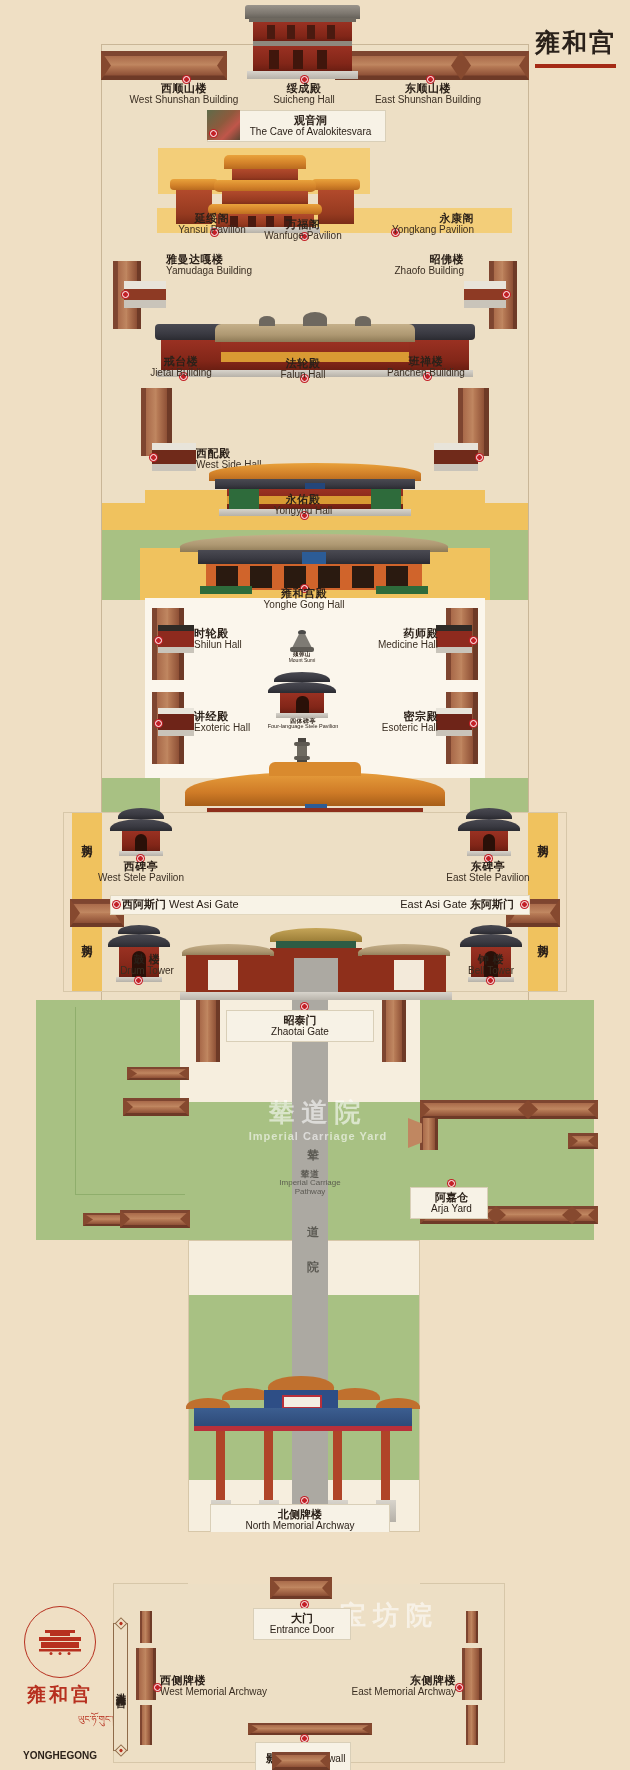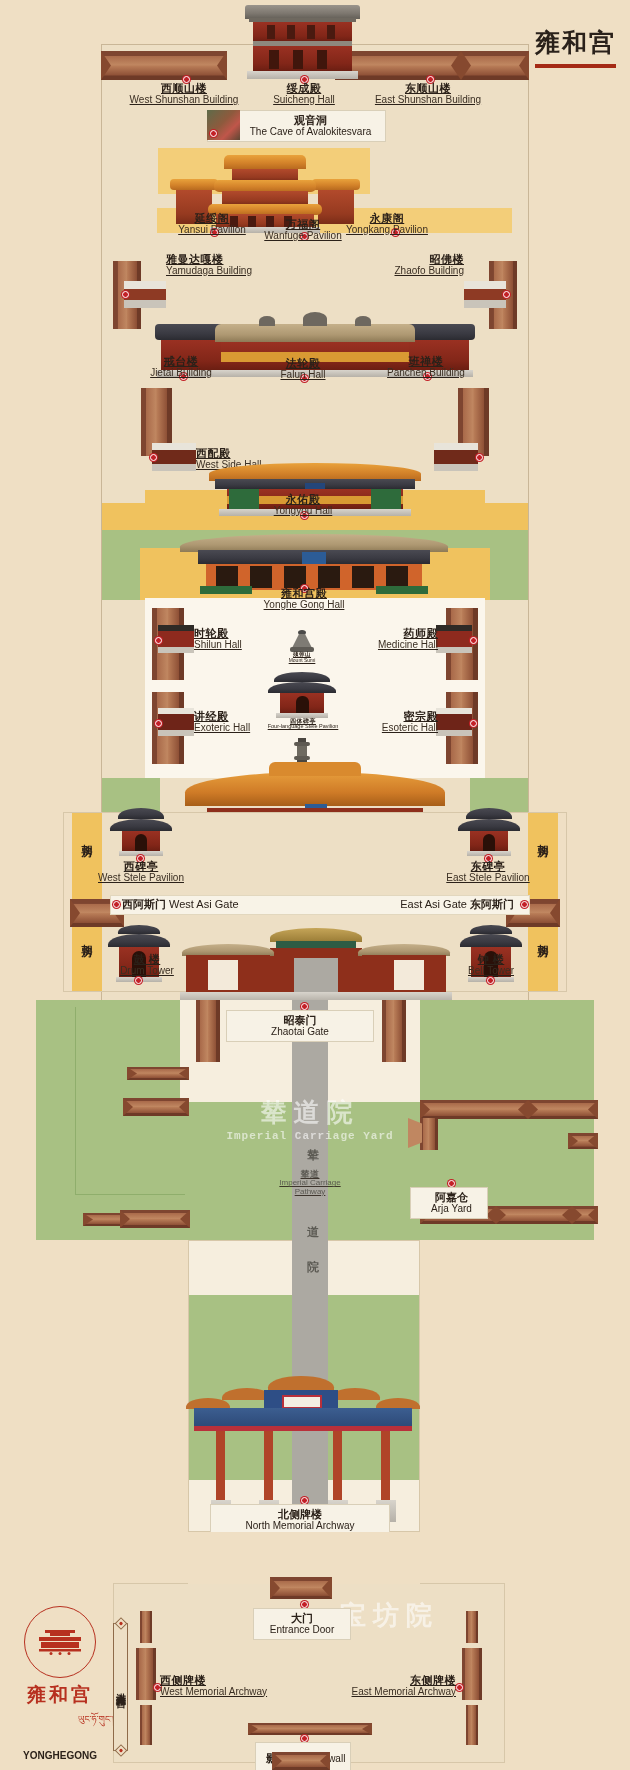--- a/index.html
+++ b/index.html
@@ -79,21 +79,20 @@
   }
   .plinth { background:linear-gradient(to bottom,#D8D4CC,#B6B1A8); }
 
   
   .label{
     position:absolute;
     text-align:center;
     line-height:1.05;
     white-space:nowrap;
     color:#2B2119;
-    text-decoration:underline;
   }
   .label .cn{
     display:block;
     font-weight:bold;
     letter-spacing:.5px;
   }
   .label .en{
     display:block;
   }
   .label.plain .cn{ font-size:11px; }
@@ -277,21 +276,21 @@
     <span class="en">Yansui Pavilion</span>
   </div>
 
   <div class="dot" style="left:301px; top:233px;"></div>
   <div class="label plain" style="left:228px; top:219px; width:150px;">
     <span class="cn">万福阁</span>
     <span class="en">Wanfuge Pavilion</span>
   </div>
 
   <div class="dot" style="left:392px; top:229px;"></div>
-  <div class="label plain" style="left:312px; top:213px; width:150px;">
+  <div class="label plain" style="left:324px; top:213px; width:150px;text-align:right;">
     <span class="cn">永康阁</span>
     <span class="en">Yongkang Pavilion</span>
   </div>
 
   <div class="wall v" style="left:113px; top:261px; width:28px; height:68px;"></div>
   <div class="wall v" style="left:489px; top:261px; width:28px; height:68px;"></div>
 
   <div class="abs" style="left:124px; top:281px; width:42px; height:27px;
     background:linear-gradient(to bottom,#E8E4DA 0 30%,#8E3A24 30% 72%,#C9C4BA 72% 100%);"></div>
   <div class="dot" style="left:122px; top:291px;"></div>
@@ -617,21 +616,21 @@
   <div class="wall h" style="left:420px; top:1100px; width:108px; height:19px;"></div>
   <div class="wall h" style="left:528px; top:1100px; width:70px; height:19px;"></div>
   <div class="wall v" style="left:420px; top:1118px; width:18px; height:32px;"></div>
   <div class="wall h" style="left:420px; top:1206px; width:76px; height:18px;"></div>
   <div class="wall h" style="left:496px; top:1206px; width:76px; height:18px;"></div>
   <div class="wall h" style="left:572px; top:1206px; width:26px; height:18px;"></div>
   <div class="wall h" style="left:568px; top:1133px; width:30px; height:16px;"></div>
 
   <div class="abs" style="left:408px; top:1118px; width:14px; height:30px; background:#C08761; clip-path:polygon(0 0,100% 18%,100% 82%,0 100%);"></div>
 
-  <div class="watermark" style="left:190px; top:1095px; width:240px;font-family:Liberation Mono, monospace;">
+  <div class="watermark" style="left:198px; top:1095px; width:240px;">
     <span class="wcn">辇道院</span>
     <span class="wen">Imperial Carriage Yard</span>
   </div>
 
   <div class="dot" style="left:448px; top:1180px;"></div>
   <div class="chip" style="left:410px; top:1187px; width:78px;padding-left:15px;">
     <span class="cn">阿嘉仓</span>
     <span class="en">Arja Yard</span>
   </div>
 

